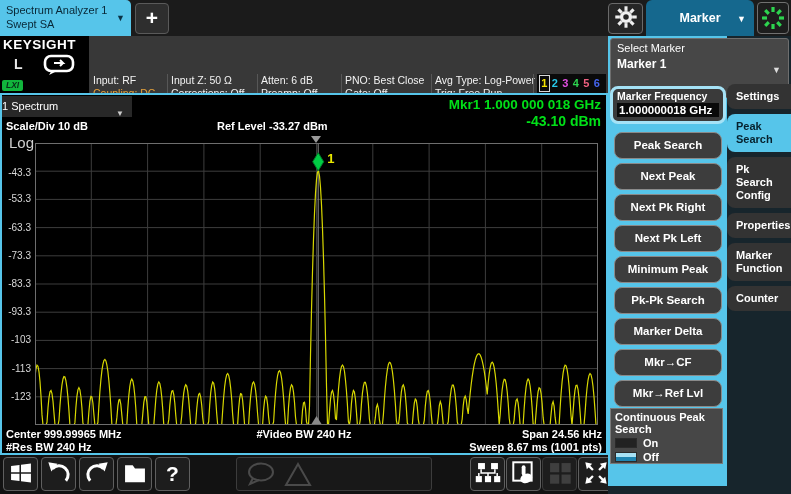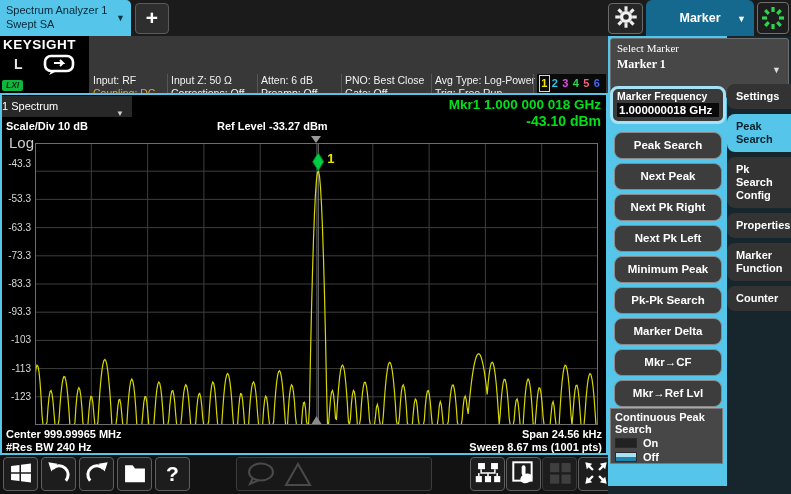--- a/index.html
+++ b/index.html
@@ -74,21 +74,21 @@
   #help-btn { color:#fff; font-size:21px; font-weight:bold; line-height:31px; }
   #annot-zone { position:absolute; left:236px; top:2px; width:196px; height:34px;
     background:#181818; border:1px solid #3c3c3c; border-radius:3px; display:flex;
     align-items:center; padding-left:8px; gap:4px; }
   .tb-dim { border-color:#3a3a3a; cursor:default; }
 
   
   #panel { left:608px; top:36px; width:183px; height:458px; background:#17252c; }
   #panel-blue { left:0; top:0; width:119px; height:450px; background:#56c5ea; }
   #select-marker { left:2px; top:2px; width:179px; height:60px; background:#474747;
-    border:1px solid #6e6e6e; border-radius:3px; padding:3px 6px; cursor:pointer;font-family:Liberation Serif, serif; }
+    border:1px solid #6e6e6e; border-radius:3px; padding:3px 6px; cursor:pointer; }
   #select-marker .lab { color:#fff; font-size:11px; }
   #select-marker .val { color:#fff; font-size:12px; font-weight:bold; margin-top:3px; }
   #select-marker .caret { position:absolute; right:7px; top:26px; font-size:9px; color:#ddd; }
   #active-fn { left:2px; top:50px; width:116px; height:38px; background:#3a3a3a;
     border:3px solid #a5e2f6; border-radius:8px; padding:1px 4px; cursor:pointer; }
   #active-fn .lab { color:#fff; font-size:10.5px; font-weight:bold; white-space:nowrap; }
   #active-fn .valbox { background:#0a0a0a; color:#fff; font-size:11.5px; font-weight:bold;
     padding:0 2px; margin-top:1px; line-height:14px; }
   .pbtn { position:absolute; left:6px; width:108px; height:27px; background:#3d3d3d;
     border:1px solid #8a8a8a; border-radius:8px; color:#fff; font-size:11.5px; font-weight:bold;
@@ -229,21 +229,21 @@
     <div id="trace-sel" class="abs">
       <span>1 Spectrum</span>
       <span class="caret">▼</span>
     </div>
     <div id="mkr-line1" class="abs">Mkr1  1.000 000 018 GHz</div>
     <div id="mkr-line2" class="abs">-43.10 dBm</div>
     <div id="scale-div" class="abs">Scale/Div 10 dB</div>
     <div id="ref-level" class="abs">Ref Level -33.27 dBm</div>
     <div id="log-lbl" class="abs">Log</div>
     <div id="y-labels" class="abs">
-        <div class="ytick" style="top: 15px;">-43.3</div>
+        <div class="ytick" style="top: 24px;">-43.3</div>
         <div class="ytick" style="top: 50.4px;">-53.3</div>
         <div class="ytick" style="top: 78.6px;">-63.3</div>
         <div class="ytick" style="top: 106.8px;">-73.3</div>
         <div class="ytick" style="top: 135px;">-83.3</div>
         <div class="ytick" style="top: 163.2px;">-93.3</div>
         <div class="ytick" style="top: 191.4px;">-103</div>
         <div class="ytick" style="top: 219.6px;">-113</div>
         <div class="ytick" style="top: 247.8px;">-123</div>
       </div>
     <div id="ref-pos-triangle" class="abs"></div>
@@ -269,20 +269,21 @@
           <line x1="0" y1="253.8" x2="563" y2="253.8" stroke="#3d3d3d" stroke-width="1"></line>
           <line x1="283.189" y1="0" x2="283.189" y2="282" stroke="#8a8a8a" stroke-width="1"></line>
           <polyline points="0.0,233.3 1.0,225.5 2.0,222.2 3.0,223.2 4.0,228.8 5.0,238.7 6.0,253.1 7.0,271.9 8.0,282.0 9.0,282.0 10.0,282.0 11.0,282.0 12.0,279.3 13.0,264.7 14.0,254.5 15.0,248.8 16.0,247.5 17.0,250.6 18.0,258.2 19.0,270.2 20.0,282.0 21.0,282.0 22.0,282.0 23.0,282.0 24.0,277.0 25.0,262.1 26.0,250.3 27.0,241.6 28.0,236.0 28.9,233.5 29.9,234.0 30.9,237.6 31.9,244.3 32.9,254.1 33.9,266.9 34.9,282.0 35.9,282.0 36.9,282.0 37.9,282.0 38.9,282.0 39.9,279.9 40.9,264.4 41.9,253.4 42.9,246.8 43.9,244.6 44.9,246.8 45.9,253.5 46.9,264.6 47.9,280.2 48.9,282.0 49.9,282.0 50.9,282.0 51.9,282.0 52.9,282.0 53.9,268.8 54.9,258.4 55.9,253.5 56.9,254.0 57.9,260.0 58.9,271.5 59.9,282.0 60.9,282.0 61.9,282.0 62.9,279.5 63.9,262.6 64.9,248.3 65.9,236.7 66.9,227.7 67.9,221.3 68.9,217.5 69.9,216.4 70.9,217.9 71.9,222.0 72.9,228.7 73.9,238.0 74.9,250.0 75.9,264.6 76.9,281.8 77.9,282.0 78.9,282.0 79.9,282.0 80.9,282.0 81.9,274.4 82.9,262.9 83.9,256.8 84.8,256.3 85.8,261.2 86.8,271.6 87.8,282.0 88.8,282.0 89.8,282.0 90.8,282.0 91.8,282.0 92.8,265.5 93.8,252.7 94.8,243.5 95.8,238.0 96.8,236.1 97.8,237.9 98.8,243.4 99.8,252.5 100.8,265.3 101.8,281.8 102.8,282.0 103.8,282.0 104.8,282.0 105.8,282.0 106.8,282.0 107.8,270.7 108.8,259.6 109.8,253.8 110.8,253.6 111.8,258.8 112.8,269.5 113.8,282.0 114.8,282.0 115.8,282.0 116.8,282.0 117.8,282.0 118.8,282.0 119.8,269.4 120.8,256.3 121.8,246.9 122.8,241.1 123.8,239.0 124.8,240.5 125.8,245.7 126.8,254.6 127.8,267.1 128.8,282.0 129.8,282.0 130.8,282.0 131.8,282.0 132.8,282.0 133.8,276.4 134.8,262.6 135.8,253.2 136.8,248.2 137.8,247.7 138.8,251.6 139.8,260.0 140.8,272.8 141.7,282.0 142.7,282.0 143.7,282.0 144.7,282.0 145.7,282.0 146.7,273.3 147.7,260.0 148.7,250.2 149.7,244.2 150.7,241.8 151.7,243.1 152.7,248.0 153.7,256.6 154.7,268.9 155.7,282.0 156.7,282.0 157.7,282.0 158.7,282.0 159.7,282.0 160.7,280.4 161.7,266.2 162.7,256.5 163.7,251.3 164.7,250.4 165.7,254.0 166.7,262.1 167.7,274.5 168.7,282.0 169.7,282.0 170.7,282.0 171.7,282.0 172.7,282.0 173.7,278.5 174.7,262.0 175.7,249.9 176.7,242.3 177.7,239.0 178.7,240.3 179.7,245.9 180.7,256.0 181.7,270.5 182.7,282.0 183.7,282.0 184.7,282.0 185.7,282.0 186.7,282.0 187.7,267.3 188.7,253.7 189.7,243.3 190.7,236.0 191.7,231.7 192.7,230.5 193.7,232.4 194.7,237.3 195.7,245.4 196.7,256.5 197.6,270.7 198.6,282.0 199.6,282.0 200.6,282.0 201.6,282.0 202.6,282.0 203.6,266.3 204.6,255.8 205.6,250.7 206.6,251.1 207.6,257.0 208.6,268.4 209.6,282.0 210.6,282.0 211.6,282.0 212.6,282.0 213.6,281.7 214.6,265.8 215.6,253.6 216.6,245.1 217.6,240.2 218.6,239.0 219.6,241.4 220.6,247.5 221.6,257.3 222.6,270.8 223.6,282.0 224.6,282.0 225.6,282.0 226.6,282.0 227.6,281.8 228.6,266.8 229.6,257.2 230.6,253.2 231.6,254.6 232.6,261.5 233.6,273.9 234.6,282.0 235.6,282.0 236.6,282.0 237.6,282.0 238.6,279.0 239.6,262.8 240.6,249.6 241.6,239.5 242.6,232.5 243.6,228.6 244.6,227.7 245.6,230.0 246.6,235.3 247.6,243.7 248.6,255.1 249.6,269.7 250.6,282.0 251.6,282.0 252.6,280.6 253.5,264.2 254.5,252.3 255.5,244.9 256.5,241.8 257.5,243.2 258.5,249.1 259.5,259.3 260.5,274.0 261.5,282.0 262.5,282.0 263.5,282.0 264.5,282.0 265.5,282.0 266.5,281.9 267.5,267.5 268.5,259.9 269.5,259.3 270.5,265.5 271.5,278.8 272.5,282.0 273.5,282.0 274.5,263.2 275.5,212.1 276.5,167.3 277.5,128.7 278.5,96.3 279.5,70.2 280.5,50.3 281.5,36.6 282.5,29.2 283.5,28.0 284.5,33.1 285.5,44.3 286.5,61.8 287.5,85.6 288.5,115.5 289.5,151.7 290.5,194.2 291.5,242.8 292.5,282.0 293.5,282.0 294.5,268.7 295.5,256.2 296.5,249.1 297.5,247.5 298.5,251.4 299.5,260.7 300.5,275.6 301.5,276.4 302.5,259.6 303.5,246.0 304.5,235.4 305.5,227.8 306.5,223.4 307.5,222.0 308.5,223.7 309.5,228.5 310.4,236.4 311.4,247.3 312.4,261.4 313.4,278.5 314.4,282.0 315.4,275.8 316.4,260.9 317.4,251.5 318.4,247.5 319.4,249.0 320.4,256.0 321.4,268.5 322.4,282.0 323.4,282.0 324.4,282.0 325.4,276.1 326.4,261.4 327.4,250.4 328.4,243.1 329.4,239.4 330.4,239.4 331.4,243.0 332.4,250.3 333.4,261.3 334.4,276.0 335.4,282.0 336.4,282.0 337.4,282.0 338.4,282.0 339.4,282.0 340.4,274.2 341.4,264.4 342.4,261.5 343.4,265.6 344.4,276.6 345.4,282.0 346.4,282.0 347.4,282.0 348.4,271.6 349.4,256.3 350.4,243.7 351.4,233.7 352.4,226.3 353.4,221.5 354.4,219.3 355.4,219.8 356.4,222.9 357.4,228.6 358.4,237.0 359.4,247.9 360.4,261.5 361.4,277.7 362.4,282.0 363.4,282.0 364.4,274.7 365.4,259.8 366.3,249.4 367.3,243.4 368.3,241.8 369.3,244.7 370.3,251.9 371.3,263.7 372.3,279.8 373.3,282.0 374.3,282.0 375.3,282.0 376.3,282.0 377.3,282.0 378.3,269.9 379.3,260.2 380.3,256.0 381.3,257.3 382.3,264.1 383.3,276.3 384.3,282.0 385.3,282.0 386.3,282.0 387.3,282.0 388.3,282.0 389.3,277.3 390.3,263.2 391.3,253.6 392.3,248.4 393.3,247.6 394.3,251.3 395.3,259.4 396.3,271.9 397.3,282.0 398.3,282.0 399.3,282.0 400.3,282.0 401.3,282.0 402.3,282.0 403.3,273.7 404.3,262.7 405.3,258.7 406.3,261.6 407.3,271.4 408.3,282.0 409.3,282.0 410.3,282.0 411.3,282.0 412.3,282.0 413.3,278.7 414.3,264.0 415.3,253.1 416.3,245.8 417.3,242.2 418.3,242.2 419.3,245.9 420.3,253.3 421.3,264.4 422.3,279.0 423.2,282.0 424.2,282.0 425.2,282.0 426.2,282.0 427.2,276.0 428.2,262.9 429.2,255.2 430.2,253.1 431.2,256.4 432.2,265.2 433.2,271.0 434.2,260.0 435.2,250.1 436.2,241.3 437.2,233.7 438.2,227.1 439.2,221.6 440.2,217.3 441.2,214.0 442.2,211.9 443.2,210.8 444.2,210.9 445.2,212.1 446.2,214.4 447.2,217.8 448.2,222.3 449.2,227.9 450.2,234.6 451.2,242.5 452.2,251.4 453.2,239.8 454.2,230.8 455.2,224.3 456.2,220.4 457.2,219.2 458.2,220.6 459.2,224.6 460.2,231.3 461.2,240.5 462.2,252.4 463.2,266.9 464.2,282.0 465.2,271.2 466.2,257.0 467.2,246.5 468.2,239.6 469.2,236.4 470.2,236.8 471.2,240.9 472.2,248.7 473.2,260.2 474.2,275.3 475.2,282.0 476.2,282.0 477.2,282.0 478.2,282.0 479.1,277.1 480.1,264.6 481.1,257.5 482.1,256.0 483.1,259.9 484.1,269.3 485.1,282.0 486.1,282.0 487.1,282.0 488.1,282.0 489.1,266.4 490.1,253.3 491.1,243.9 492.1,238.2 493.1,236.1 494.1,237.7 495.1,243.0 496.1,251.9 497.1,264.5 498.1,280.7 499.1,282.0 500.1,282.0 501.1,269.4 502.1,256.8 503.1,248.6 504.1,244.8 505.1,245.5 506.1,250.7 507.1,260.2 508.1,274.2 509.1,282.0 510.1,282.0 511.1,282.0 512.1,282.0 513.1,282.0 514.1,282.0 515.1,282.0 516.1,270.9 517.1,261.4 518.1,258.7 519.1,263.0 520.1,274.2 521.1,282.0 522.1,282.0 523.1,282.0 524.1,282.0 525.1,265.1 526.1,250.3 527.1,238.7 528.1,230.1 529.1,224.6 530.1,222.1 531.1,222.8 532.1,226.5 533.1,233.3 534.1,243.2 535.0,256.2 536.0,272.2 537.0,282.0 538.0,270.0 539.0,256.4 540.0,247.2 541.0,242.5 542.0,242.2 543.0,246.3 544.0,254.9 545.0,267.9 546.0,282.0 547.0,282.0 548.0,282.0 549.0,282.0 550.0,270.6 551.0,256.4 552.0,245.3 553.0,237.3 554.0,232.4 555.0,230.5 556.0,231.7 557.0,236.0 558.0,243.4 559.0,253.8 560.0,267.4 561.0,282.0 562.0,282.0 563.0,282.0 " fill="none" stroke="#d8d800" stroke-width="1.2"></polyline>
           <polygon points="276.5,281 286.5,281 281.5,273" fill="#8a8a8a"></polygon>
           <polygon points="283.189,9.720599999999994 288.689,18.720599999999994 283.189,27.720599999999994 277.689,18.720599999999994" fill="#00cc44" stroke="#007a28" stroke-width="1"></polygon>
           <text x="292.189" y="19.720599999999994" fill="#e8e800" font-size="13" font-weight="bold" font-family="Liberation Sans, sans-serif">1</text>
           <rect x="0.5" y="0.5" width="562" height="281" fill="none" stroke="#6e6e6e" stroke-width="1"></rect>
         </svg>
     </div>
     <div id="an-c1" class="abs annot">Center 999.99965 MHz</div>
+    <div id="an-m1" class="abs annot">#Video BW 240 Hz</div>
     <div id="an-r1" class="abs annot">Span 24.56 kHz</div>
     <div id="an-c2" class="abs annot">#Res BW 240 Hz</div>
     <div id="an-r2" class="abs annot">Sweep 8.67 ms (1001 pts)</div>
   </div>
 
   <div id="toolbar" class="abs">
     <div class="tb-btn" style="left:3px;">
       <svg width="26" height="26" viewBox="0 0 34 34">
         <g fill="#fff">
           <polygon points="4,8 15,6.5 15,16 4,16"></polygon>

